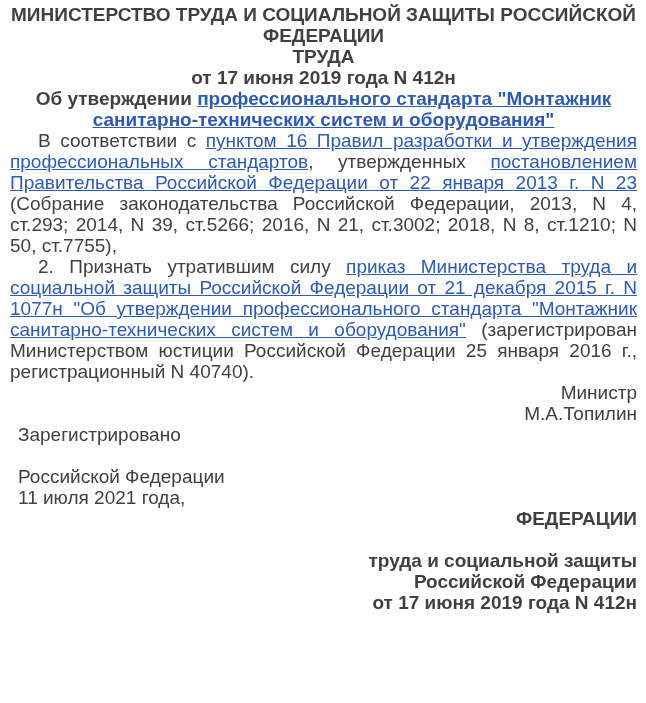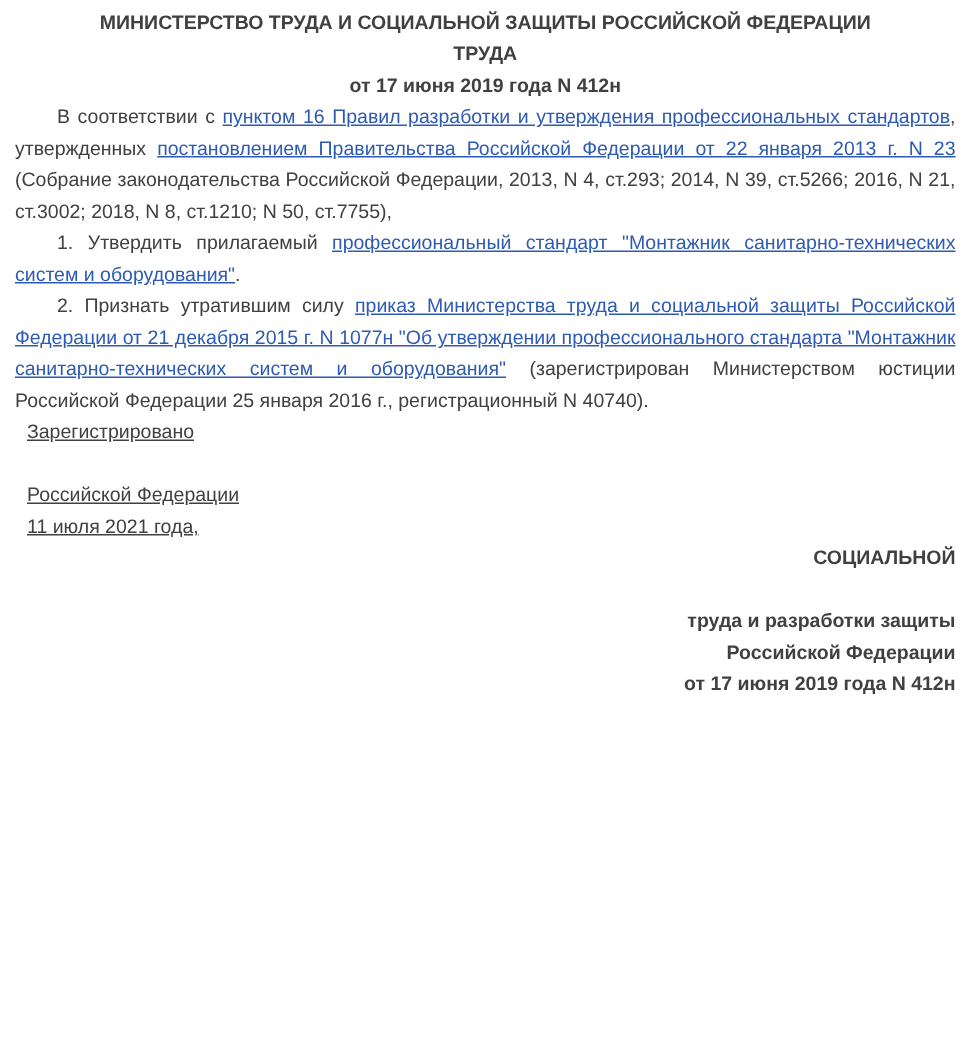--- a/index.html
+++ b/index.html
@@ -5,63 +5,67 @@
   html, body { margin: 0; padding: 0; background: #ffffff; }
   .page {
     width: 646px;
     height: 696px;
     box-sizing: border-box;
     padding: 4px 9px 0 10px;
     overflow: hidden;
     background: #ffffff;
     color: #404040;
     font-family: "Liberation Sans", sans-serif;
-    font-size: 13px;
+    font-size: 19px;
     line-height: 21px;
     border-radius: 29px;
   }
   .page p { margin: 0; }
   .doc-ministry, .doc-kind, .doc-date, .doc-subject {
     text-align: center;
     font-weight: bold;
   }
   .doc-kind    { margin-top: 8px; }
   .doc-date    { margin-top: 7px; }
   .doc-subject { margin-top: 22px; }
   .para-intro  { margin-top: 36px; text-align: justify; text-indent: 28px; }
   .para-order  { margin-top: 2px; }
   .para-item   { text-align: justify; text-indent: 28px; }
   .para-item1  { margin-top: 9px; }
   .para-item2  { margin-top: 10px; }
   .sig-block   { margin-top: 2px; text-align: right; }
-  .reg-block   { margin-top: 18px; padding-left: 8px; text-decoration: underline; }
+  .reg-block   { margin-top: 18px; padding-left: 8px; }
   .approval-block { text-align: right; font-weight: bold; }
   a.doc-link {
     color: #2d5ab4;
     text-decoration: underline;
     cursor: pointer;
   }
 </style>
 </head>
 <body>
 
 <div class="page">
 
   <p class="doc-ministry">МИНИСТЕРСТВО ТРУДА И СОЦИАЛЬНОЙ ЗАЩИТЫ РОССИЙСКОЙ ФЕДЕРАЦИИ</p>
 
   <p class="doc-kind">ТРУДА</p>
 
   <p class="doc-date">от 17 июня 2019 года N 412н</p>
 
+  <p class="doc-subject"><span>Об утверждении </span><a href="#" class="doc-link">профессионального стандарта "Монтажник санитарно-технических систем и оборудования"</a></p>
 
   <p class="para-intro"><span>В соответствии с </span><a href="#" class="doc-link">пунктом 16 Правил разработки и утверждения профессиональных стандартов</a><span>, утвержденных </span><a href="#" class="doc-link">постановлением Правительства Российской Федерации от 22 января 2013 г. N 23</a><span> (Собрание законодательства Российской Федерации, 2013, N 4, ст.293; 2014, N 39, ст.5266; 2016, N 21, ст.3002; 2018, N 8, ст.1210; N 50, ст.7755),</span></p>
 
 
-  <p class="para-item para-item1"><span>1. Утвердить прилагаемый </span><a href="#" class="doc-link">профессиональный стандарт "Монтажник санитарно-технических систем и оборудования"</a><span>.</span></p>
 
   <p class="para-item para-item2"><span>2. Признать утратившим силу </span><a href="#" class="doc-link">приказ Министерства труда и социальной защиты Российской Федерации от 21 декабря 2015 г. N 1077н "Об утверждении профессионального стандарта "Монтажник санитарно-технических систем и оборудования"</a><span> (зарегистрирован Министерством юстиции Российской Федерации 25 января 2016 г., регистрационный N 40740).</span></p>
 
+  <p class="sig-block">
+    <span>Министр</span><br>
+    <span>М.А.Топилин</span>
+  </p>
 
   <p class="reg-block"><span>Зарегистрировано</span><br><br><span>Российской Федерации</span><br><span>11 июля 2021 года,</span><br></p>
 
-  <p class="approval-block"><span>СОЦИАЛЬНОЙ</span><br><br><span>труда и разработки защиты</span><br><span>Российской Федерации</span><br><span>от 17 июня 2019 года N 412н</span></p>
+  <p class="approval-block"><span>ФЕДЕРАЦИИ</span><br><br><span>труда и социальной защиты</span><br><span>Российской Федерации</span><br><span>от 17 июня 2019 года N 412н</span></p>
 
 </div>
 
 </body></html>

